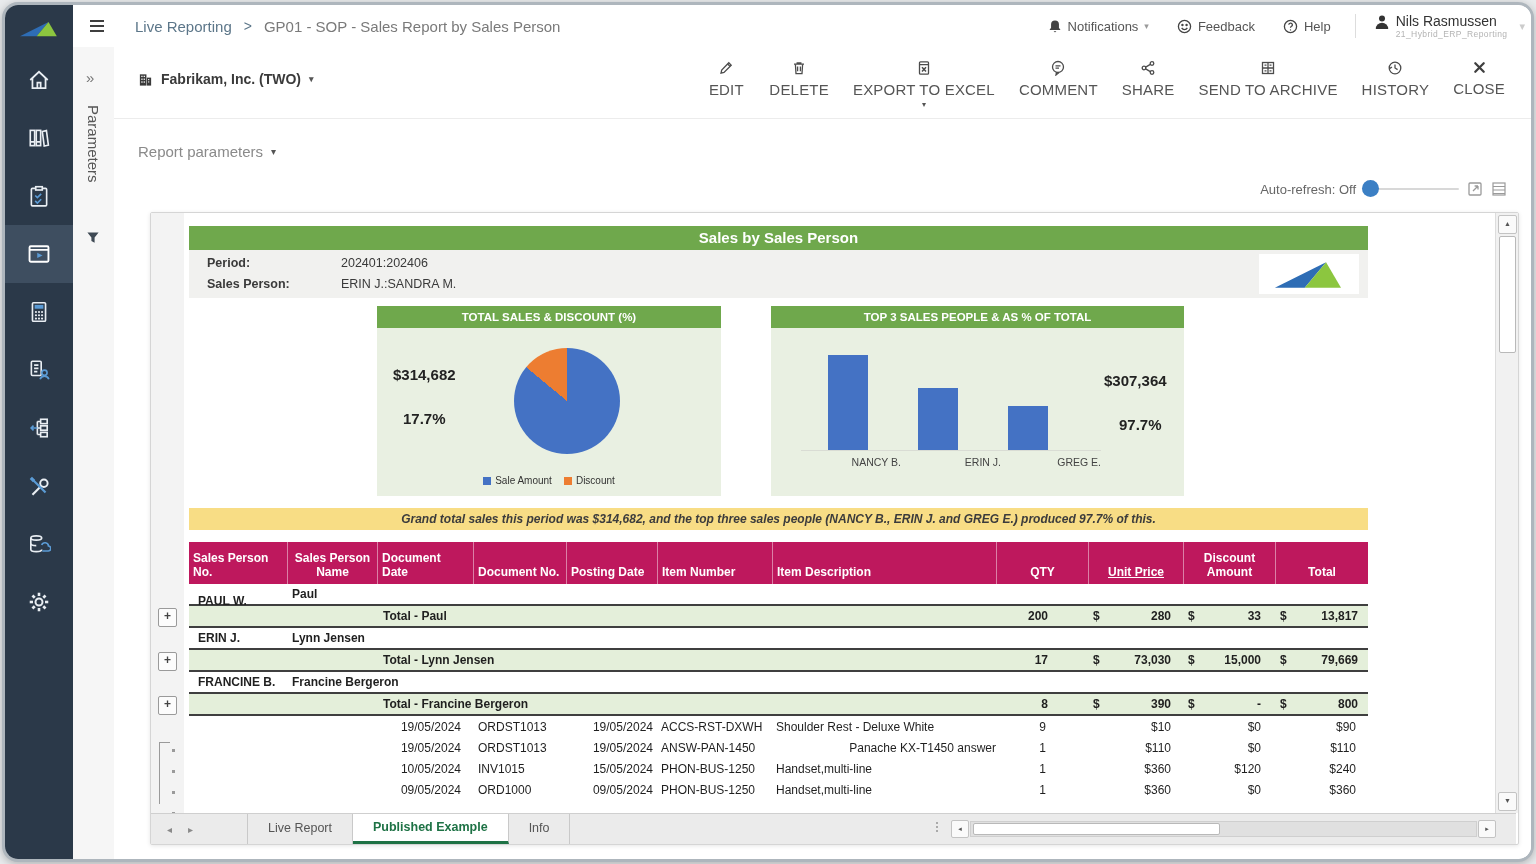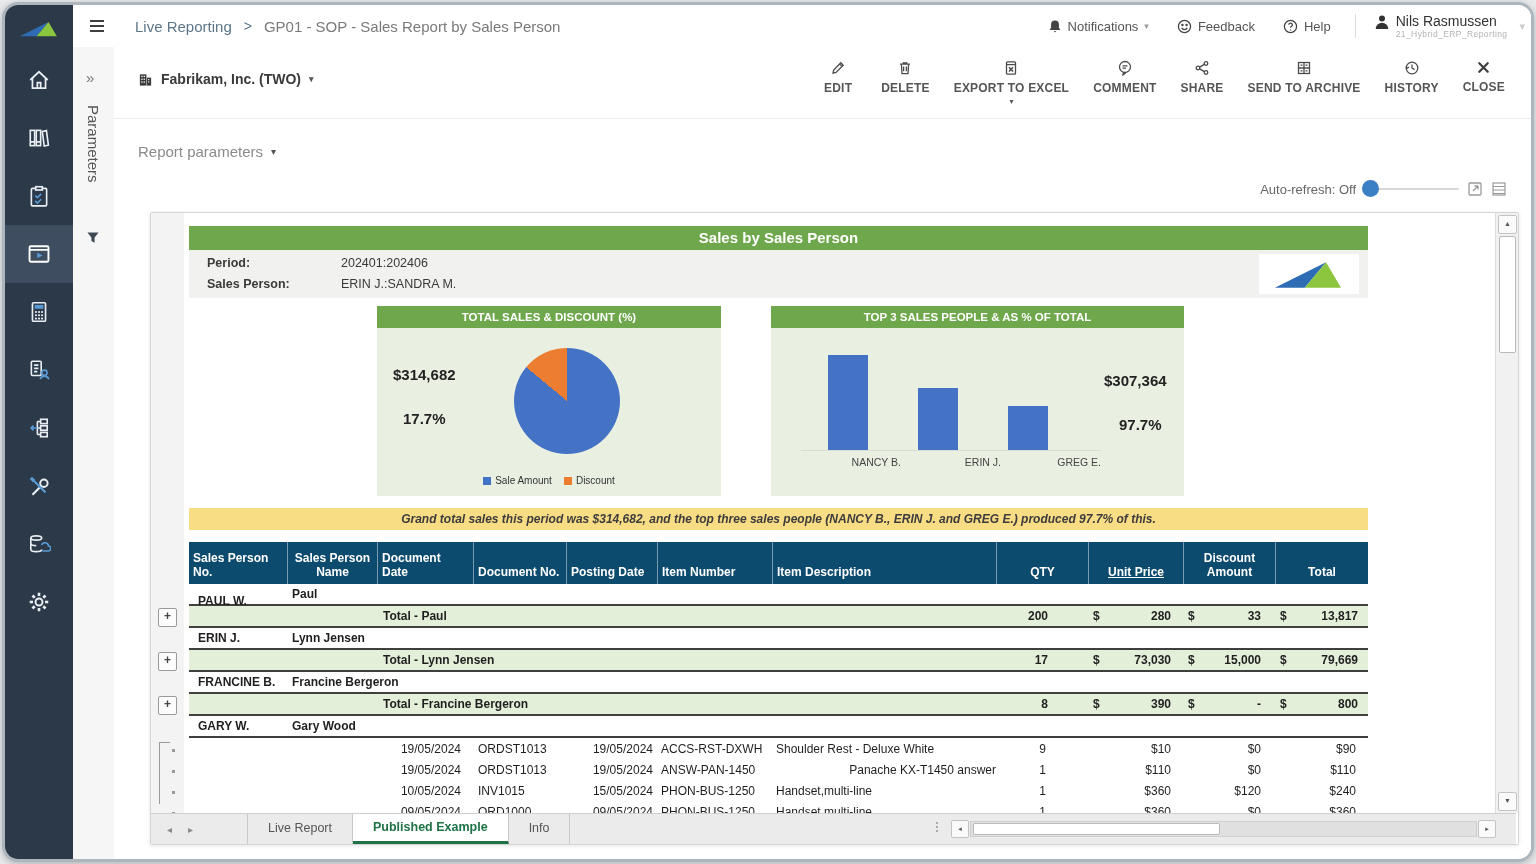--- a/index.html
+++ b/index.html
@@ -30,21 +30,21 @@
   .rail-expand{position:absolute;top:22px;left:13px;color:#777;font-size:15px;cursor:pointer;}
   .rail-label{position:absolute;left:29px;top:58px;transform-origin:0 0;transform:rotate(90deg);
     white-space:nowrap;font-size:15px;color:#565656;}
   .rail-funnel{position:absolute;left:12px;top:183px;cursor:pointer;}
   
   .content{position:absolute;left:109px;top:42px;right:0;bottom:0;background:#fff;}
   .company{position:absolute;left:24px;top:24px;display:flex;align-items:center;gap:8px;
     font-size:14px;font-weight:bold;color:#3a3a3a;cursor:pointer;}
   .actions{position:absolute;right:26px;top:13px;display:flex;gap:24px;}
   .act{display:flex;flex-direction:column;align-items:center;gap:5px;cursor:pointer;min-width:38px;}
-  .act .lbl{font-size:12px;color:#555;letter-spacing:.2px;white-space:nowrap;font-weight:bold;}
+  .act .lbl{font-size:15px;color:#555;letter-spacing:.2px;white-space:nowrap;}
   .act .mcaret{font-size:8px;color:#555;line-height:4px;}
   .hr1{position:absolute;left:0;right:0;top:71px;border-bottom:1px solid #ececec;}
   .rparams{position:absolute;left:24px;top:96px;font-size:15px;color:#8a8a8a;display:flex;gap:8px;
     align-items:center;cursor:pointer;}
   .autorow{position:absolute;right:24px;top:134px;display:flex;align-items:center;gap:8px;}
   .autorow .ar-lbl{font-size:13px;color:#666;}
   .slider{position:relative;width:95px;height:2px;background:#d8d8d8;border-radius:1px;}
   .knob{position:absolute;left:-2px;top:-8px;width:17px;height:17px;border-radius:50%;background:#3b7fc4;cursor:pointer;}
   
   .sheet-wrap{position:absolute;left:36px;top:165px;width:1367px;height:631px;background:#fff;
@@ -74,21 +74,21 @@
   .legend{position:absolute;left:0;right:0;bottom:10px;display:flex;justify-content:center;gap:12px;
     font-size:10px;color:#333;}
   .leg-item{display:flex;align-items:center;gap:4px;}
   .swatch{width:8px;height:8px;display:inline-block;}
   .barplot{position:absolute;left:30px;top:27px;width:300px;height:95px;border-bottom:1px solid #d9dcd4;}
   .vbar{position:absolute;bottom:0;width:40px;background:#4472c4;}
   .barlabels{position:absolute;left:30px;top:128px;width:300px;display:flex;font-size:10.5px;color:#444;}
   .barlabels span{width:100px;text-align:right;}
   .note{position:absolute;left:5px;top:295px;width:1179px;height:22px;background:#f8dd85;
     font-size:12px;font-style:italic;font-weight:bold;color:#3c3c3c;text-align:center;line-height:22px;}
-  .thead{position:absolute;left:5px;top:329px;width:1179px;height:42px;background:#0c4a6e;display:flex;}
+  .thead{position:absolute;left:5px;top:329px;width:1179px;height:42px;background:#be185d;display:flex;}
   .hc{box-sizing:border-box;display:flex;align-items:flex-end;padding:3px 4px 4px 4px;color:#fff;
     font-size:12px;font-weight:bold;line-height:1.15;border-left:1px solid rgba(255,255,255,.45);}
   .hc:first-child{border-left:none;}
   .tbody{position:absolute;left:5px;top:371px;width:1179px;}
   .trow{display:flex;align-items:center;font-size:12px;color:#1f1f1f;box-sizing:border-box;}
   .trow span{box-sizing:border-box;overflow:hidden;white-space:nowrap;}
   .group{height:22px;font-weight:bold;border-bottom:2px solid #3f3f3f;}
   .totalr{height:22px;font-weight:bold;background:#e4efda;border-bottom:2px solid #3f3f3f;}
   .detail{height:21px;}
   .money{display:flex;justify-content:space-between;}
@@ -582,24 +582,20 @@
               </span>
               <span class="money" style="width: 92px; padding-left: 5px; padding-right: 14px;">
                 <span>$</span>
                 <span>-</span>
               </span>
               <span class="money" style="width: 93px; padding-left: 5px; padding-right: 10px;">
                 <span>$</span>
                 <span>800</span>
               </span>
             </div>
-            <div class="trow group">
-              <span style="width: 98px; text-align: left; padding-left: 9px; padding-right: 0px;">GARY W.</span>
-              <span style="width: 1081px; text-align: left; padding-left: 5px; padding-right: 0px;">Gary Wood</span>
-            </div>
             <div class="trow detail">
               <span style="width: 188px; text-align: left; padding-left: 0px; padding-right: 0px;"></span>
               <span style="width: 96px; text-align: right; padding-left: 0px; padding-right: 12px;">19/05/2024</span>
               <span style="width: 93px; text-align: left; padding-left: 5px; padding-right: 0px;">ORDST1013</span>
               <span style="width: 91px; text-align: right; padding-left: 0px; padding-right: 4px;">19/05/2024</span>
               <span style="width: 115px; text-align: left; padding-left: 4px; padding-right: 0px;">ACCS-RST-DXWH</span>
               <span style="width: 224px; text-align: left; padding-left: 4px; padding-right: 0px;">Shoulder Rest - Deluxe White</span>
               <span style="width: 92px; text-align: right; padding-left: 0px; padding-right: 42px;">9</span>
               <span style="width: 95px; text-align: right; padding-left: 0px; padding-right: 12px;">$10</span>
               <span style="width: 92px; text-align: right; padding-left: 0px; padding-right: 14px;">$0</span>

